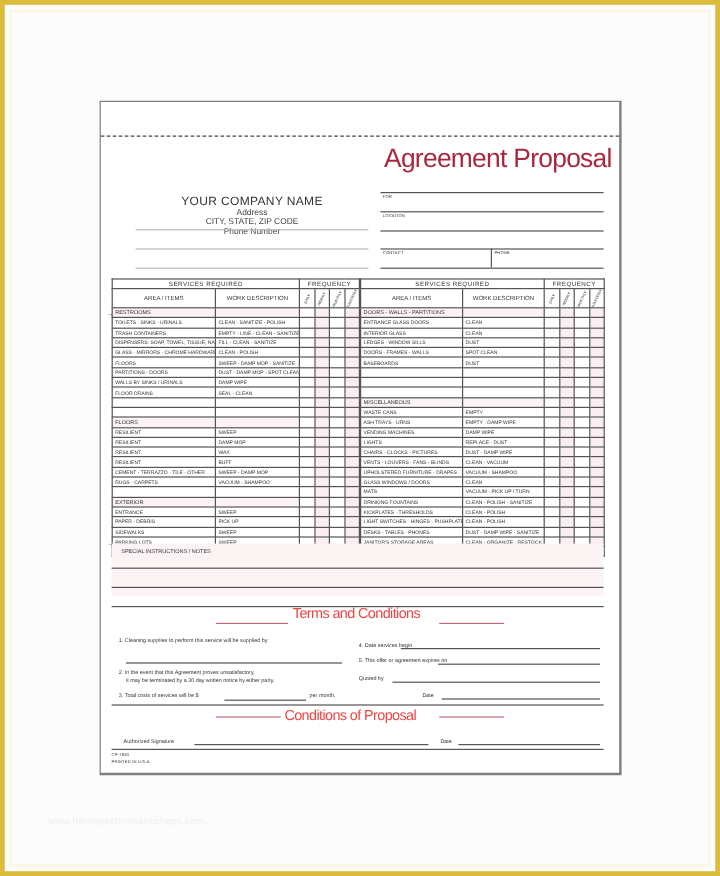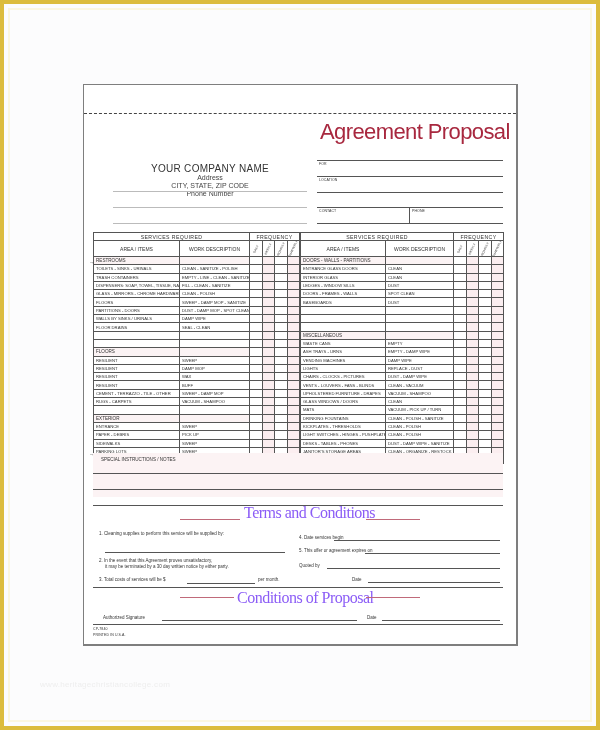--- a/index.html
+++ b/index.html
@@ -32,21 +32,21 @@
                      font-size: 3px; white-space: nowrap; }
   .svc td.fq { padding: 0; background: #fff; }
   .svc td.fq.pink { background: #fbeef0; }
   .svc td.section { font-size: 4.6px; }
   .svc tr.pinkrow td.area, .svc tr.pinkrow td.desc { background: #fbf3f4; }
 
   .notes { position: absolute; left: 9px; top: 368px; width: 410px; height: 44px; background: #fcf3f4; }
   .notes-label { position: absolute; left: 8px; top: 4px; font-size: 4.6px; color: #333; }
   .arrow { position: absolute; font-size: 6px; color: #333; }
 
-  .section-title { position: absolute; font-size: 16px; color: #8b5cf6; letter-spacing: -0.5px; font-family: Liberation Serif, serif; }
+  .section-title { position: absolute; font-size: 12px; color: #ef4444; letter-spacing: -0.5px; }
   .terms-text { position: absolute; font-size: 4.5px; color: #333; white-space: nowrap; }
   .watermark { position: absolute; left: 40px; top: 680px; font-size: 8px; color: #eee; letter-spacing: 0.3px; }
 </style>
 </head>
 <body>
 
 <div class="frame">
     <div class="frame-inner"></div>
   </div>
 

